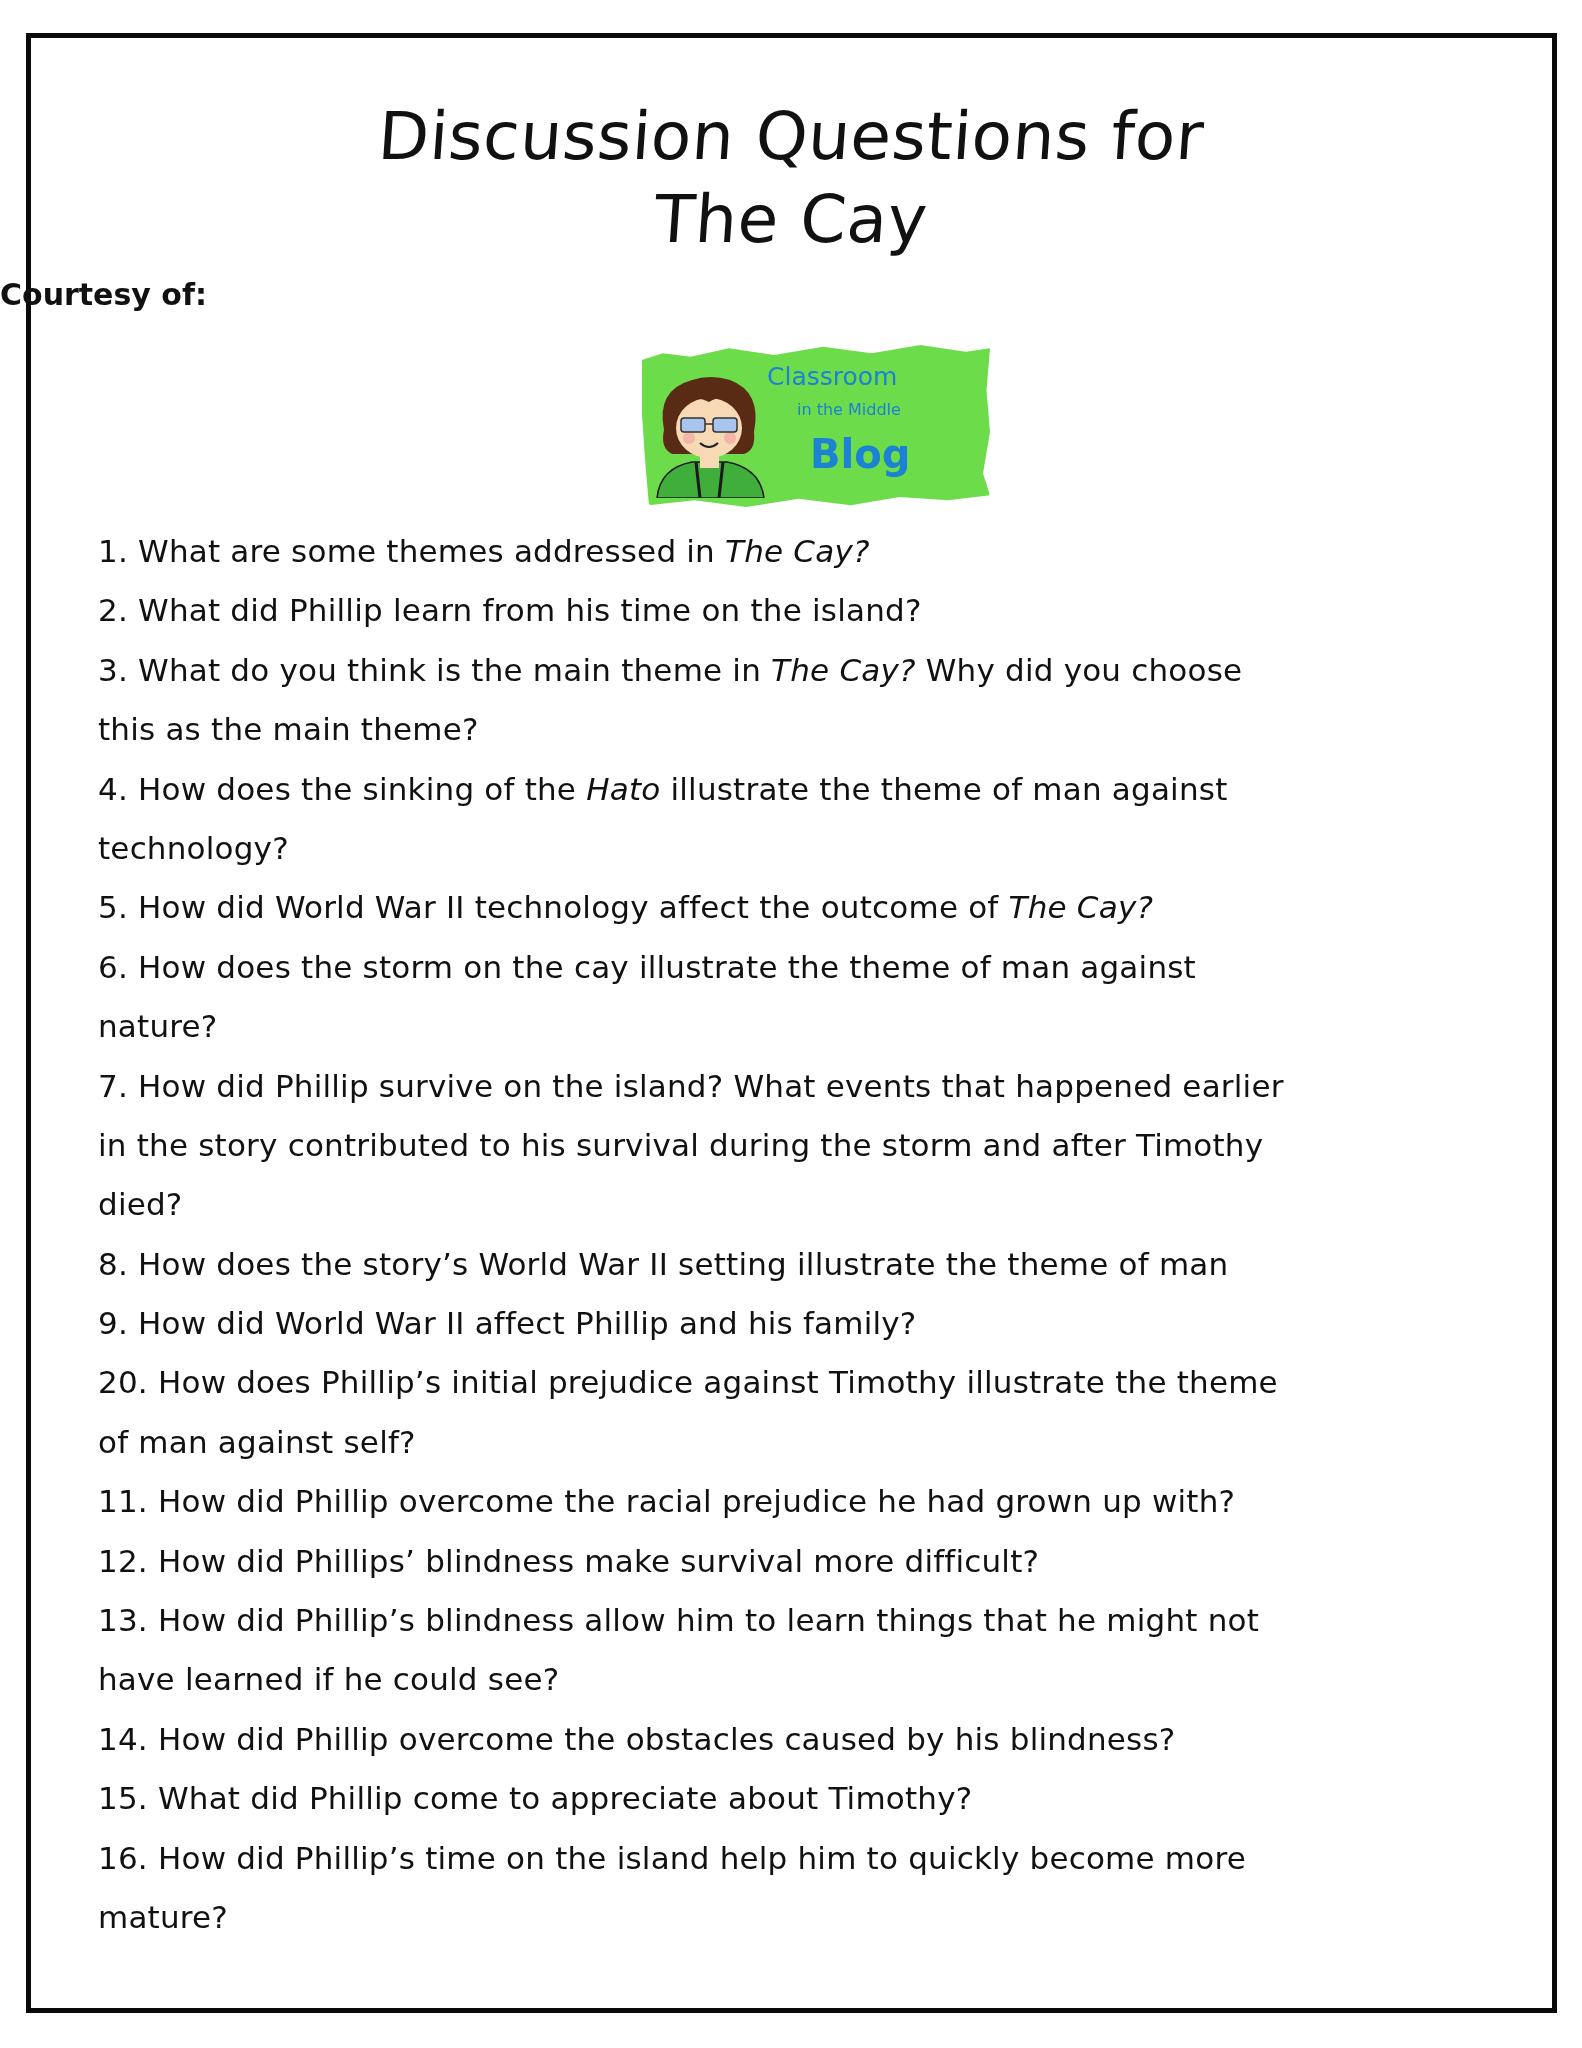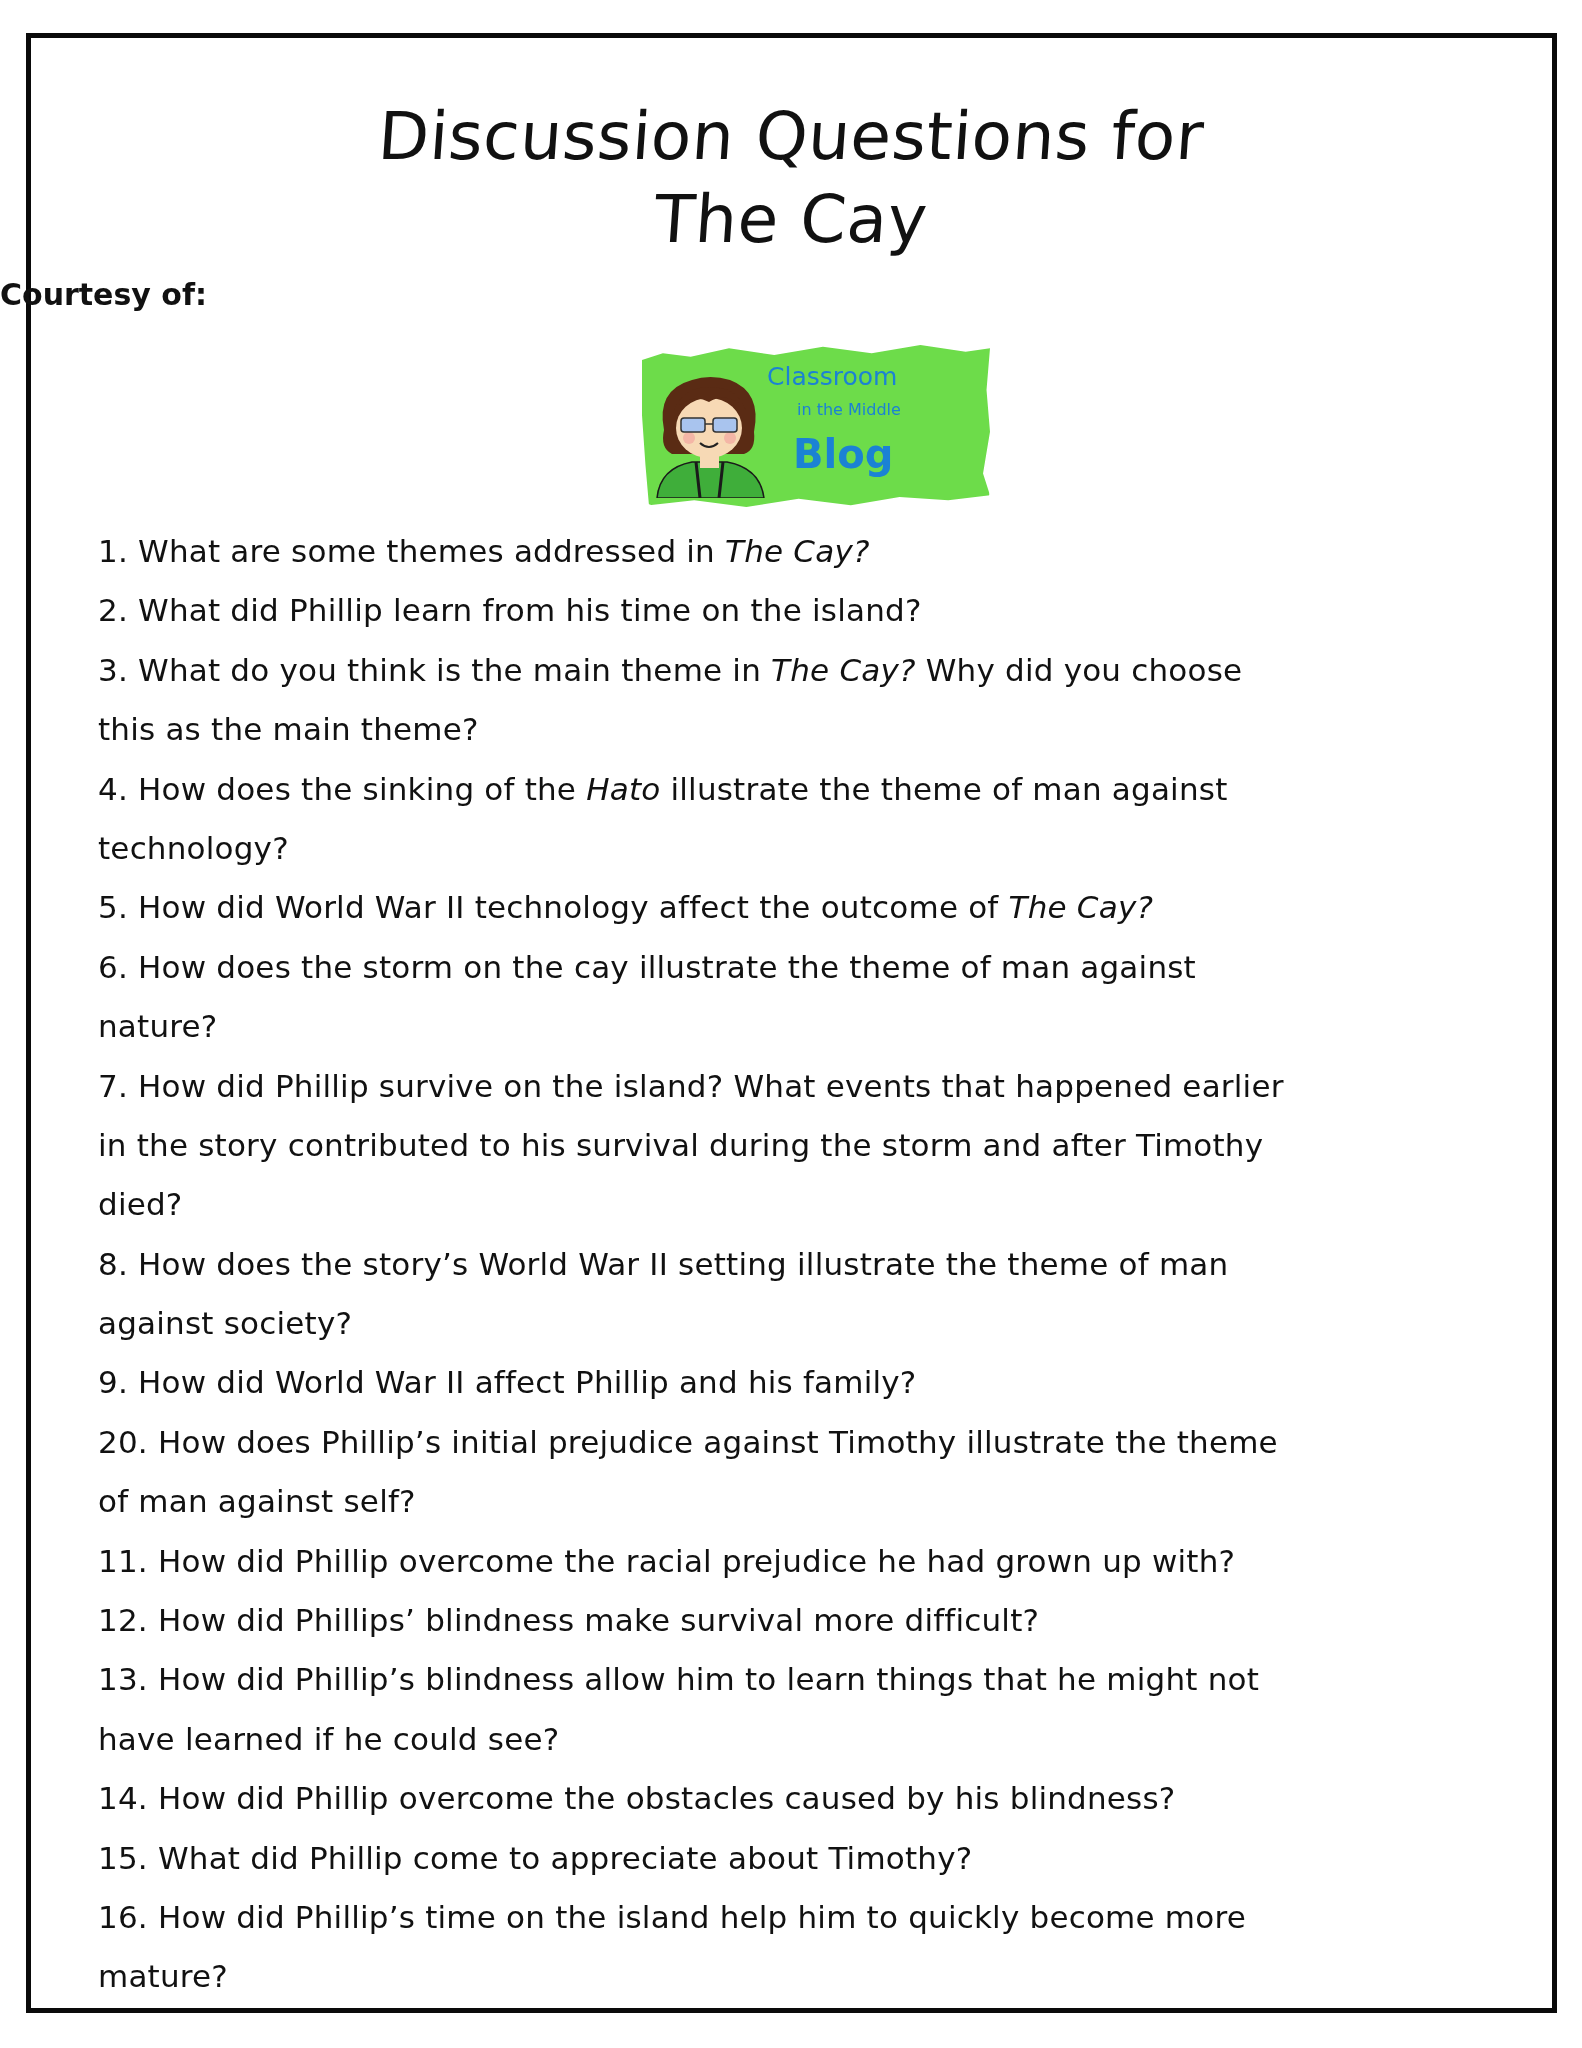--- a/index.html
+++ b/index.html
@@ -16,21 +16,21 @@
               font-size:30px; font-weight:bold; line-height:1; font-family:"DejaVu Sans", sans-serif; }
   .logo { position:absolute; left:642px; top:340px; width:348px; height:167px; }
   .logo-bg { position:absolute; inset:0; background:#6ddc4a;
              border-radius:8px 18px 10px 22px / 14px 8px 20px 10px;
              clip-path:polygon(0% 12%,6% 8%,14% 10%,25% 5%,38% 9%,52% 4%,66% 8%,80% 3%,93% 7%,100% 5%,99% 30%,100% 55%,98% 80%,100% 93%,88% 96%,74% 94%,60% 99%,45% 95%,30% 100%,15% 96%,2% 99%,1% 75%,0% 45%); }
   .face { position:absolute; left:10px; top:30px; width:115px; height:128px; }
   .logo-text { position:absolute; color:#1b82d4; font-family:"DejaVu Sans", sans-serif;
                white-space:nowrap; line-height:1;text-align:right; }
   .lt1 { left:125px; top:24px; font-size:25px; }
   .lt2 { left:123px; top:62px; font-size:16px;margin-left:32px; }
-  .lt3 { left:151px; top:94px; font-size:40px; font-weight:bold; }
+  .lt3 { left:168px; top:94px; font-size:40px; font-weight:bold; }
   .questions { position:absolute; left:98px; top:522px; width:1440px; margin:0; padding:0; list-style:none; }
   .qline { height:59.4px; line-height:59.4px; font-size:31px; white-space:nowrap;
            font-family:"DejaVu Sans", sans-serif; letter-spacing:0.2px; }
   .qline em { }
 </style>
 </head>
 <body>
 
 <div class="frame"></div>
 
@@ -66,21 +66,20 @@
     <li class="qline"><span>this as the main theme?</span></li>
     <li class="qline"><span>4. How does the sinking of the </span><em>Hato</em><span> illustrate the theme of man against</span></li>
     <li class="qline"><span>technology?</span></li>
     <li class="qline"><span>5. How did World War II technology affect the outcome of </span><em>The Cay?</em></li>
     <li class="qline"><span>6. How does the storm on the cay illustrate the theme of man against</span></li>
     <li class="qline"><span>nature?</span></li>
     <li class="qline"><span>7. How did Phillip survive on the island?  What events that happened earlier</span></li>
     <li class="qline"><span>in the story contributed to his survival during the storm and after Timothy</span></li>
     <li class="qline"><span>died?</span></li>
     <li class="qline"><span>8. How does the story’s World War II setting illustrate the theme of man</span></li>
-    <li class="qline"><span>against society?</span></li>
     <li class="qline"><span>9. How did World War II affect Phillip and his family?</span></li>
     <li class="qline"><span>20. How does Phillip’s initial prejudice against Timothy illustrate the theme</span></li>
     <li class="qline"><span>of man against self?</span></li>
     <li class="qline"><span>11. How did Phillip overcome the racial prejudice he had grown up with?</span></li>
     <li class="qline"><span>12. How did Phillips’ blindness make survival more difficult?</span></li>
     <li class="qline"><span>13. How did Phillip’s blindness allow him to learn things that he might not</span></li>
     <li class="qline"><span>have learned if he could see?</span></li>
     <li class="qline"><span>14. How did Phillip overcome the obstacles caused by his blindness?</span></li>
     <li class="qline"><span>15. What did Phillip come to appreciate about Timothy?</span></li>
     <li class="qline"><span>16. How did Phillip’s time on the island help him to quickly become more</span></li>

